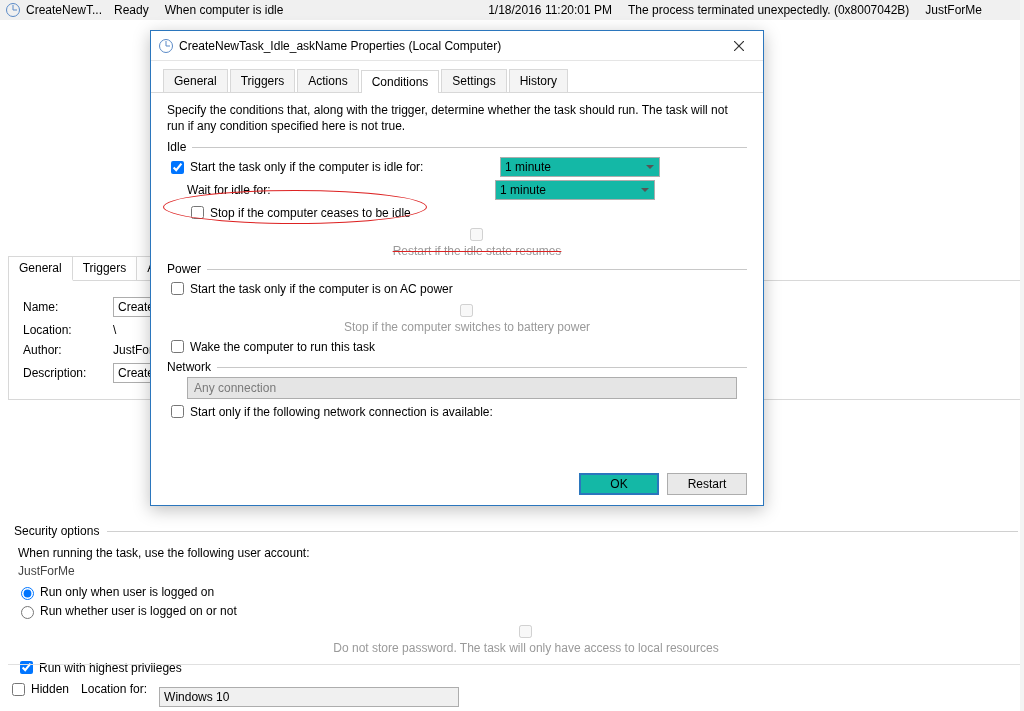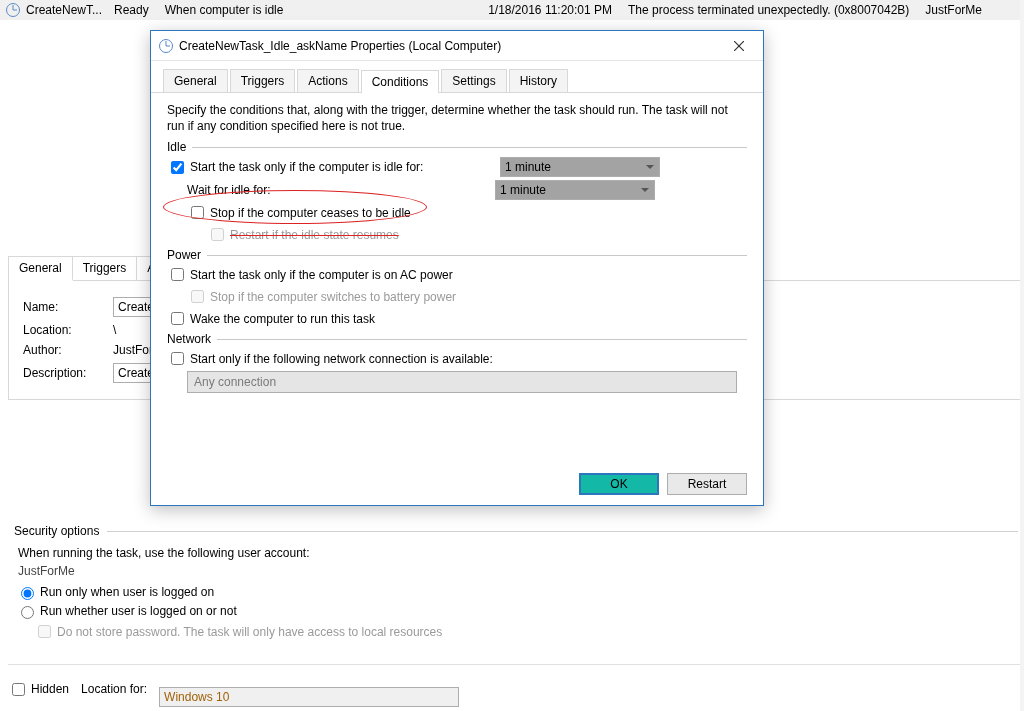--- a/index.html
+++ b/index.html
@@ -28,38 +28,38 @@
 .dlg-tabs { display: flex; padding: 8px 12px 0 12px; border-bottom: 1px solid #d8d8d8; gap: 0; }
 .dlg-tab { padding: 4px 10px; border: 1px solid #d8d8d8; border-bottom: none; background: #f4f4f4; margin-right: 2px; cursor: default; }
 .dlg-tab.active { background: #fff; position: relative; top: 1px; }
 
 .dlg-body { padding: 10px 16px 6px 16px; flex: 1; overflow: hidden; }
 .desc { margin-bottom: 6px; line-height: 1.3; }
 .group-title { display: flex; align-items: center; margin-top: 4px; }
 .group-title .line { flex: 1; height: 1px; background: #c8c8c8; margin-left: 6px; }
 .opt-row { display: flex; align-items: center; margin: 3px 0; }
 .chk { width: 13px; height: 13px; margin-right: 6px; flex-shrink: 0; }
-.sel { border: 1px solid #adadad; height: 20px; padding: 1px 18px 1px 4px; background: #a3a3a3; appearance: none; -webkit-appearance: none; position: relative; }
+.sel { border: 1px solid #adadad; height: 20px; padding: 1px 18px 1px 4px; background: #14b8a6; appearance: none; -webkit-appearance: none; position: relative; }
 .sel-wrap { position: relative; display: inline-block; }
 .sel-wrap::after { content: ""; position: absolute; right: 6px; top: 50%; width: 0; height: 0; border-left: 4px solid transparent; border-right: 4px solid transparent; border-top: 4px solid #555; transform: translateY(-50%); pointer-events: none; }
 .indent { margin-left: 20px; }
-.disabled { color: #9a9a9a; }
+.disabled { color: #9a9a9a; flex-direction: column; }
 .wide-sel { width: 550px; background: #e5e5e5; border: 1px solid #adadad; height: 22px; padding: 2px 6px; color: #7a7a7a; }
 
 .btn-row { display: flex; justify-content: flex-end; gap: 8px; padding: 10px 16px; }
 .btn { width: 80px; height: 22px; border: 1px solid #adadad; background: #e9e9e9; cursor: pointer; }
 .btn.primary { border: 2px solid #2b76bd; background: #14b8a6; }
 
 .security { position: absolute; left: 14px; top: 524px; right: 6px; }
 .sec-head { display: flex; align-items: center; }
 .sec-head .line { flex: 1; height: 1px; background: #d0d0d0; margin-left: 8px; }
 .radio { width: 13px; height: 13px; margin-right: 6px; }
 
 .bottom-bar { position: absolute; left: 8px; bottom: 4px; right: 2px; display: flex; align-items: center; gap: 12px; padding-top: 6px; border-top: 1px solid #e0e0e0; }
-.cfg-sel { width: 300px; height: 20px; border: 1px solid #adadad; background: #f0f0f0; color: #a16207; padding: 1px 4px; margin-top: 16px; }
+.cfg-sel { width: 300px; height: 20px; border: 1px solid #adadad; background: #f0f0f0; color: #000000; padding: 1px 4px; margin-top: 16px; }
 
 .annot { position: absolute; left: 163px; top: 190px; width: 264px; height: 34px; border: 1.5px solid #d22; border-radius: 50%; pointer-events: none; }
 .struck { text-decoration: line-through; text-decoration-color: #d22; text-decoration-thickness: 1.2px; }
 .right-scroll-hint { position:absolute; right:0; top:0; width:4px; height:100%; background:#f4f4f4; }
 </style>
 </head>
 <body>
 
 <div class="bg-row">
   <span class="icon-clock"></span>
@@ -110,20 +110,24 @@
     <input type="radio" class="radio" checked="" style="">
     <span>Run only when user is logged on</span>
   </div>
   <div class="opt-row" style="margin-left:2px">
     <input type="radio" class="radio" style="">
     <span>Run whether user is logged on or not</span>
   </div>
   <div class="opt-row indent disabled">
     <input type="checkbox" class="chk" disabled="" style="">
     <span>Do not store password.  The task will only have access to local resources</span>
+  </div>
+  <div class="opt-row" style="margin-left:2px">
+    <input type="checkbox" class="chk" checked="" style="">
+    <span>Run with highest privileges</span>
   </div>
 </div>
 
 <div class="bottom-bar">
   <div class="opt-row">
     <input type="checkbox" class="chk" style="">
     <span>Hidden</span>
   </div>
   <span>Location for:</span>
   <input class="cfg-sel" readonly="" value="Windows 10" style="">
@@ -190,26 +194,26 @@
     </div>
     <div class="opt-row">
       <input type="checkbox" class="chk" style="">
       <span>Wake the computer to run this task</span>
     </div>
 
     <div class="group-title">
         <span>Network</span>
         <span class="line"></span>
       </div>
-    <div class="opt-row">
-      <input type="checkbox" class="chk" style="">
-      <span>Start only if the following network connection is available:</span>
-    </div>
     <div class="opt-row indent">
       <input class="wide-sel" readonly="" value="Any connection" style="">
+    </div>
+    <div class="opt-row">
+      <input type="checkbox" class="chk" style="">
+      <span>Start only if the following network connection is available:</span>
     </div>
   </div>
 
   <div class="btn-row">
     <button class="btn primary">OK</button>
     <button class="btn">Restart</button>
   </div>
 </div>
 
 <div class="annot"></div>

